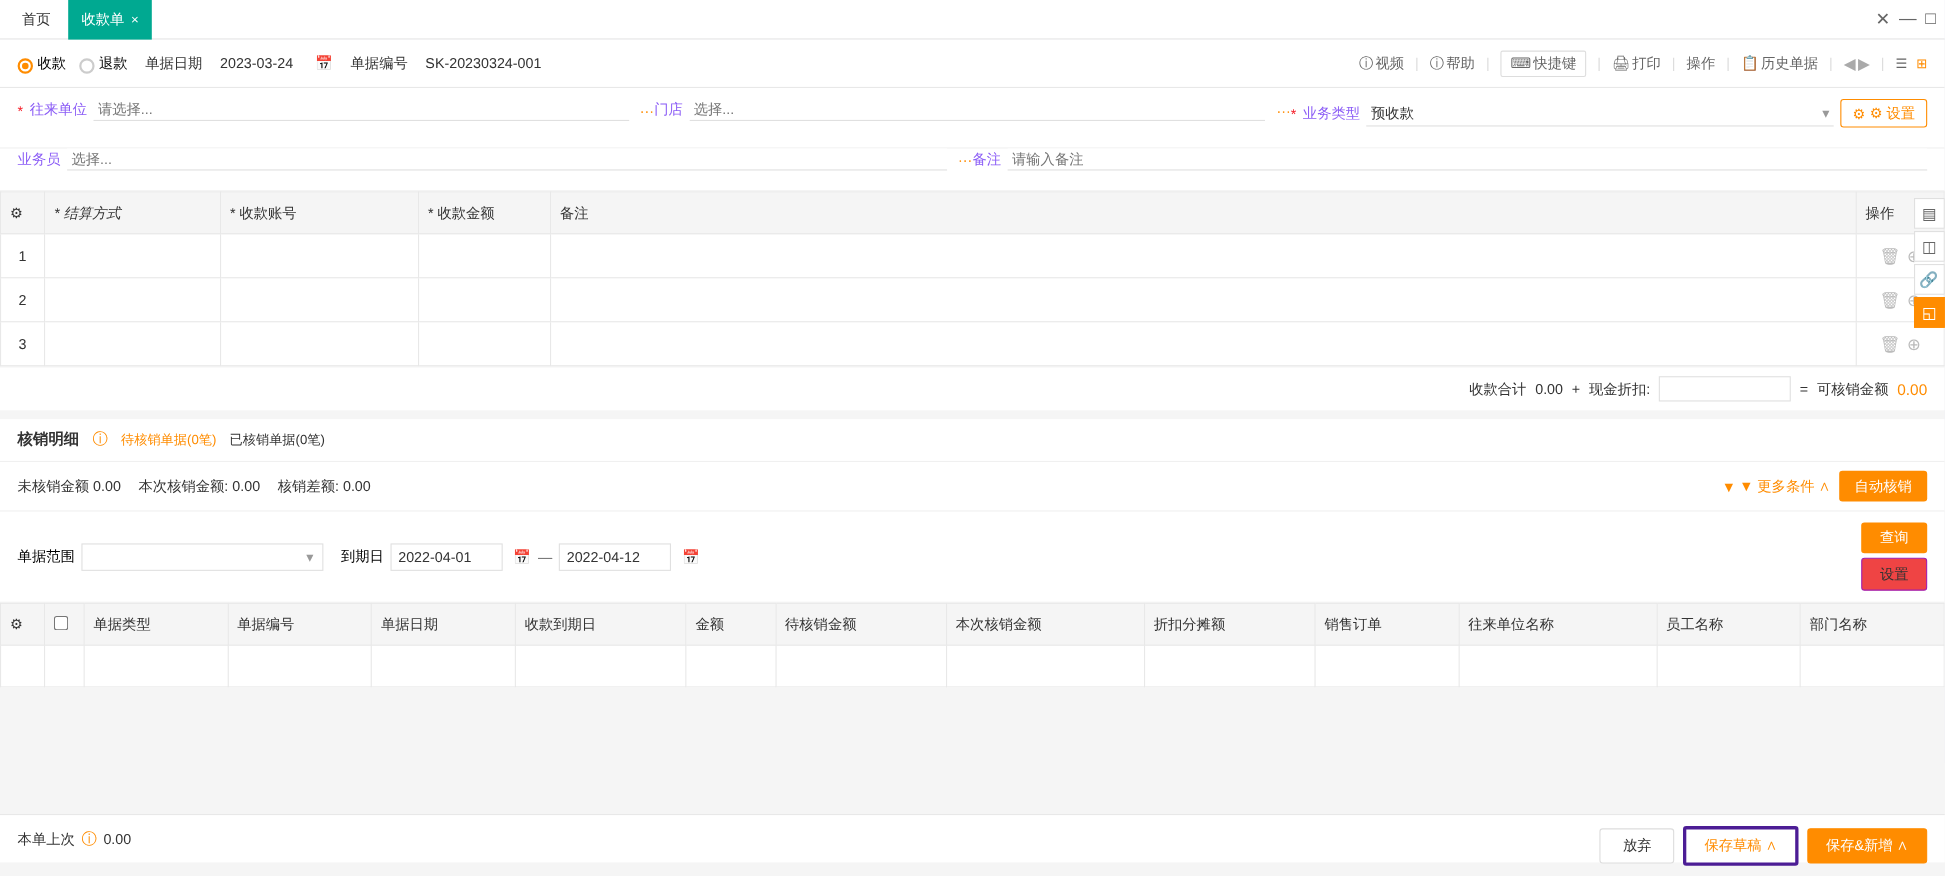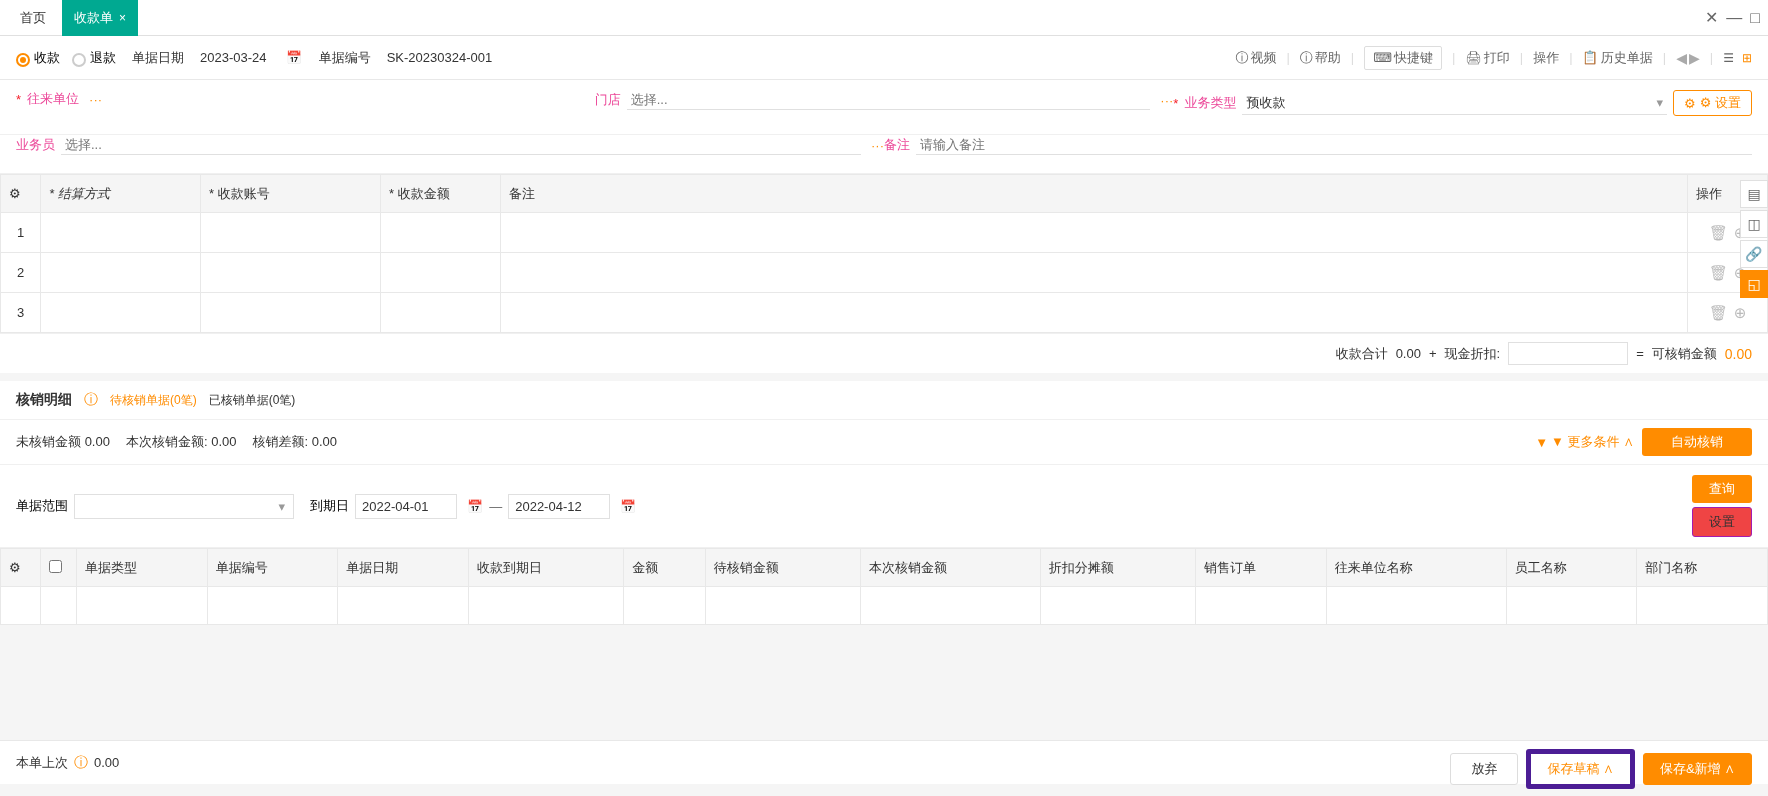--- a/index.html
+++ b/index.html
@@ -133,21 +133,21 @@
       display: flex;
       align-items: center;
       gap: 6px;
       flex: 1;
       min-width: 300px;
       margin-bottom: 8px;
     }
     .field-group .required { color: #f5222d; }
     .field-group label {
       white-space: nowrap;
-      color: #ec4899;
+      color: #8b5cf6;
     }
     .field-input {
       flex: 1;
       border: none;
       border-bottom: 1px solid #e0e0e0;
       outline: none;
       color: #999;
       padding: 2px 4px;
       font-size: 13px;
     }
@@ -286,21 +286,21 @@
       cursor: pointer;
       font-size: 12px;
       display: flex;
       align-items: center;
       gap: 3px;
     }
     .auto-btn {
       background: #ff8c00;
       color: #fff;
       border: none;
-      padding: 5px 29px;
+      padding: 5px 14px;
       border-radius: 3px;
       cursor: pointer;
       font-size: 13px;
     }
 
     .filter-row {
       display: flex;
       align-items: center;
       padding: 10px 16px;
       gap: 16px;
@@ -413,21 +413,21 @@
       background: #fff;
       border: 1px solid #ddd;
       color: #333;
       padding: 6px 20px;
       border-radius: 3px;
       cursor: pointer;
       font-size: 13px;
     }
     .btn-save-draft {
       background: #fff;
-      border: 5px solid #4c1d95;
+      border: 3px solid #4c1d95;
       color: #ff8c00;
       padding: 6px 16px;
       border-radius: 3px;
       cursor: pointer;
       font-size: 13px;
       display: flex;
       align-items: flex-start;
       gap: 4px;
     }
     .btn-save-new {
@@ -551,20 +551,21 @@
         <span class="action-btn">☰</span>
         <span class="action-btn" style="color:#ff8c00;">⊞</span>
       </div>
     </div>
 
     <div class="form-fields">
 
       <div class="field-group" style="flex:2;">
         <span class="required">*</span>
         <label>往来单位</label>
+        <input type="text" class="field-input" placeholder="请选择..." style="">
         <span class="field-more">···</span>
       </div>
 
       <div class="field-group" style="flex:2;">
         <label>门店</label>
         <input type="text" class="field-input" placeholder="选择..." style="">
         <span class="field-more">···</span>
       </div>
 
       <div class="field-group" style="flex:2;">

